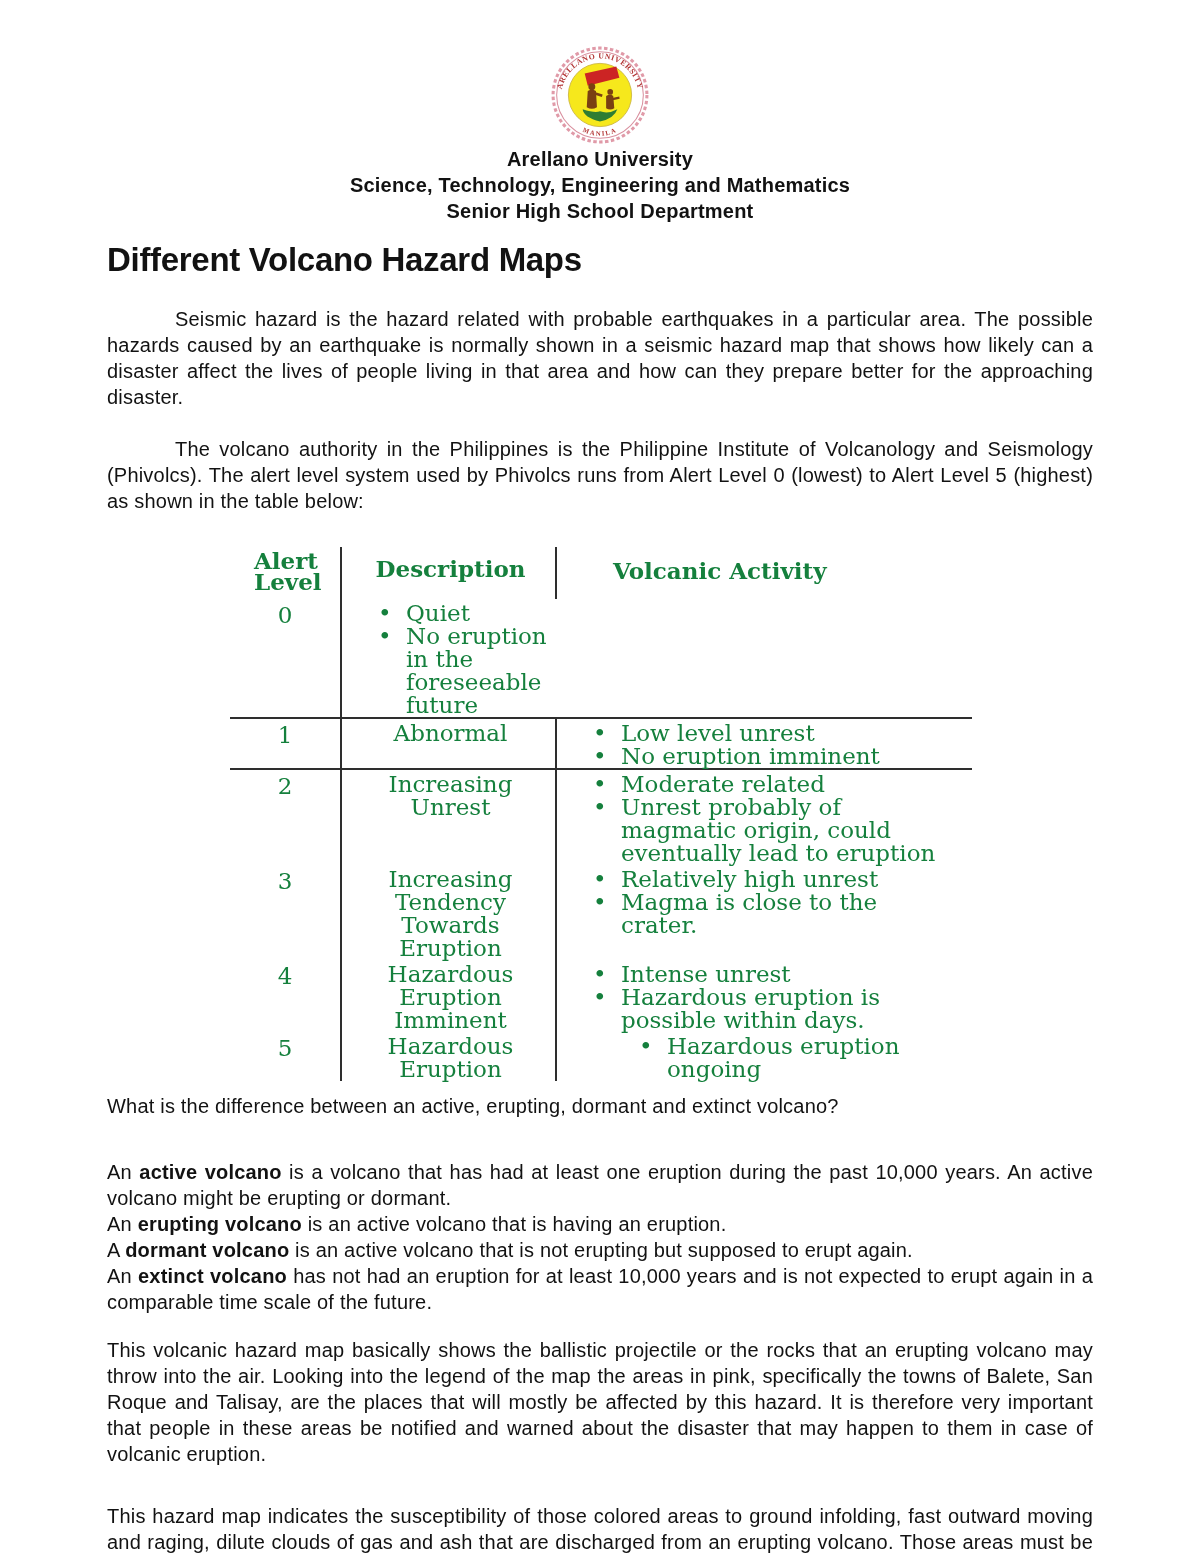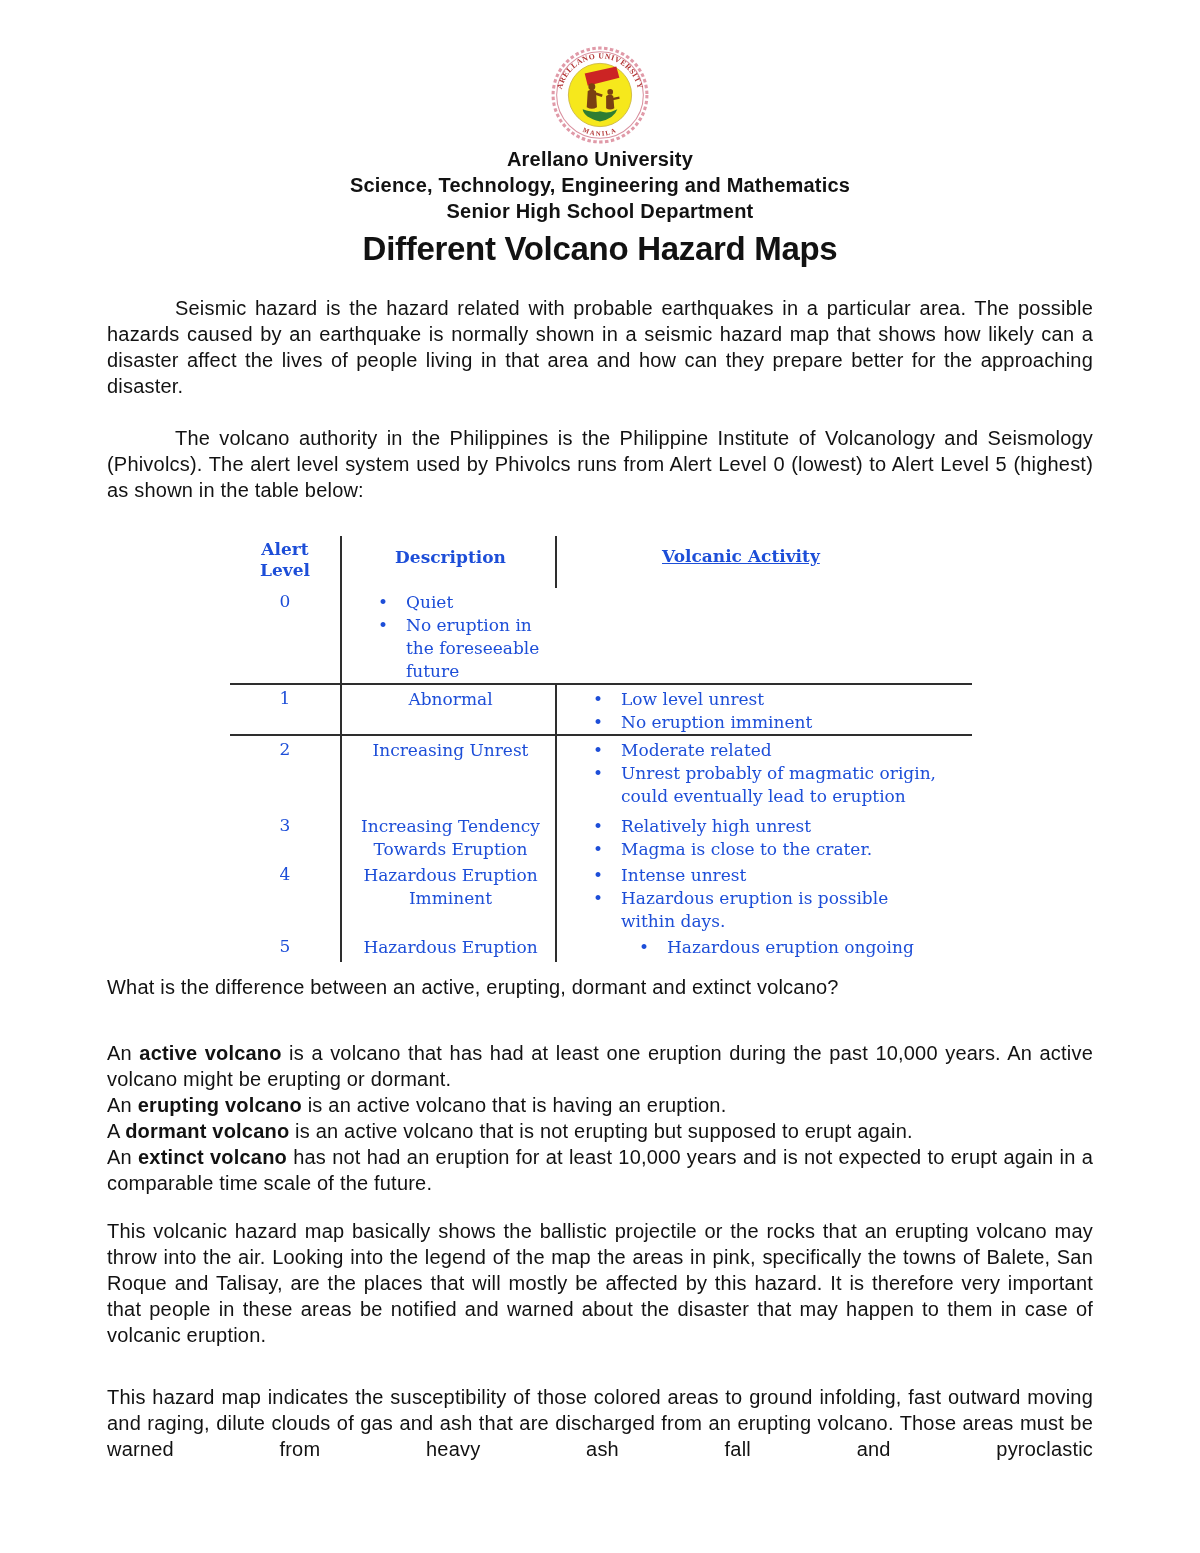--- a/index.html
+++ b/index.html
@@ -5,35 +5,35 @@
   html,body{margin:0;padding:0;background:#fff;}
   .page{
     width:1200px;height:1553px;background:#ffffff;position:relative;
     font-family:"Liberation Sans",sans-serif;color:#121212;overflow:hidden;
   }
   .content{padding:44px 107px 0 107px;}
   .logo-wrap{text-align:center;line-height:0;}
   .seal{width:104px;height:102px;display:inline-block;}
   .hdr-line{text-align:center;font-weight:bold;font-size:20px;line-height:26px;letter-spacing:0.2px;}
   .doc-title{
-    text-align:center;font-weight:bold;font-size:33px;line-height:40px;
-    margin:5px 0 0 0;letter-spacing:-0.3px;
+    font-weight:bold;font-size:33px;line-height:40px;
+    margin:16px 0 0 0;letter-spacing:-0.3px;
   }
   p.body{
     font-size:20px;line-height:26px;text-align:justify;margin:26px 0 0 0;letter-spacing:0.2px;
   }
   .indent1{text-indent:68px;}
   .justify-last{text-align-last:justify;}
   .question{font-size:20px;line-height:26px;margin:12px 0 0 0;letter-spacing:0.2px;}
   .defs{margin:40px 0 0 0;}
   .def{font-size:20px;line-height:26px;text-align:justify;letter-spacing:0.2px;}
   
   .tbl{
     margin:33px 0 0 123px;width:742px;
-    font-family:"DejaVu Serif","Liberation Serif",serif;font-size:17px;color:#1d4ed8;
+    font-family:"DejaVu Serif","Liberation Serif",serif;font-size:23px;color:#15803d;
   }
   .trow{display:grid;grid-template-columns:112px 215px 415px;}
   .cell{padding-top:3px;box-sizing:border-box;}
   .c1{text-align:center;border-right:2px solid #2e2e2e;}
   .c2{text-align:center;border-right:2px solid #2e2e2e;padding-left:8px;padding-right:4px;line-height:23px;}
   .c3{padding-left:36px;}
   .rule{border-bottom:2px solid #2e2e2e;}
   .th{font-weight:bold;}
   .h-alert{width:62px;margin:0 auto;line-height:21px;}
   .h-mid{padding-top:10px;}
@@ -91,21 +91,21 @@
 
     <p class="body indent1">Seismic hazard is the hazard related with probable earthquakes in a particular area. The possible hazards caused by an earthquake is normally shown in a seismic hazard map that shows how likely can a disaster affect the lives of people living in that area and how can they prepare better for the approaching disaster.</p>
     <p class="body indent1">The volcano authority in the Philippines is the Philippine Institute of Volcanology and Seismology (Phivolcs). The alert level system used by Phivolcs runs from Alert Level 0 (lowest) to Alert Level 5 (highest) as shown in the table below:</p>
 
     <div class="tbl">
       <div class="trow rh-head">
         <div class="cell c1 th">
           <div class="h-alert">Alert Level</div>
         </div>
         <div class="cell c2 th h-mid">Description</div>
-        <div class="cell c3 th h-mid" style="padding-left:105px;text-decoration:underline;">Volcanic Activity</div>
+        <div class="cell c3 th h-mid" style="padding-left:56px;">Volcanic Activity</div>
       </div>
 
       <div class="trow rh0 rule">
         <div class="cell c1">0</div>
         <div class="cell c3">
           <div class="act">
               <span class="blt">•</span>
               <span>Quiet</span>
             </div>
           <div class="act">

